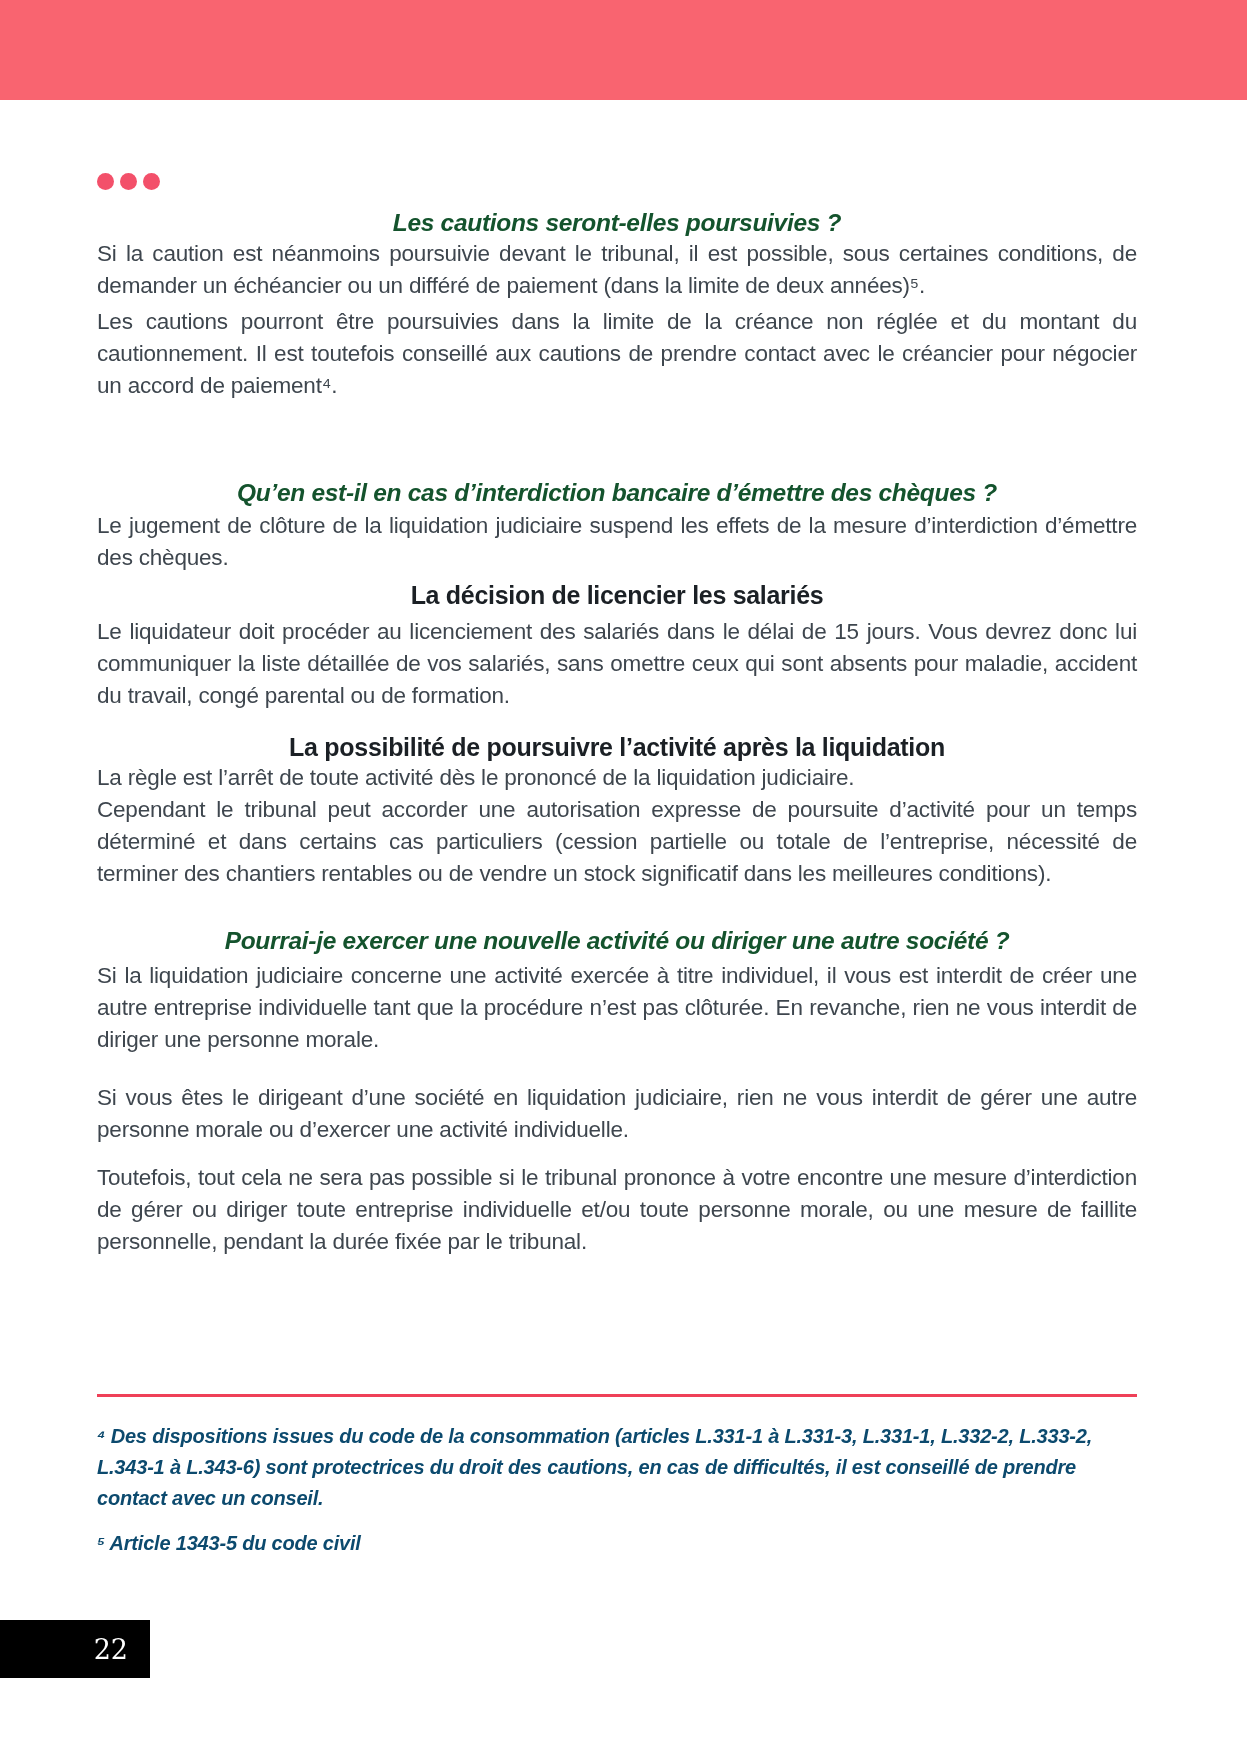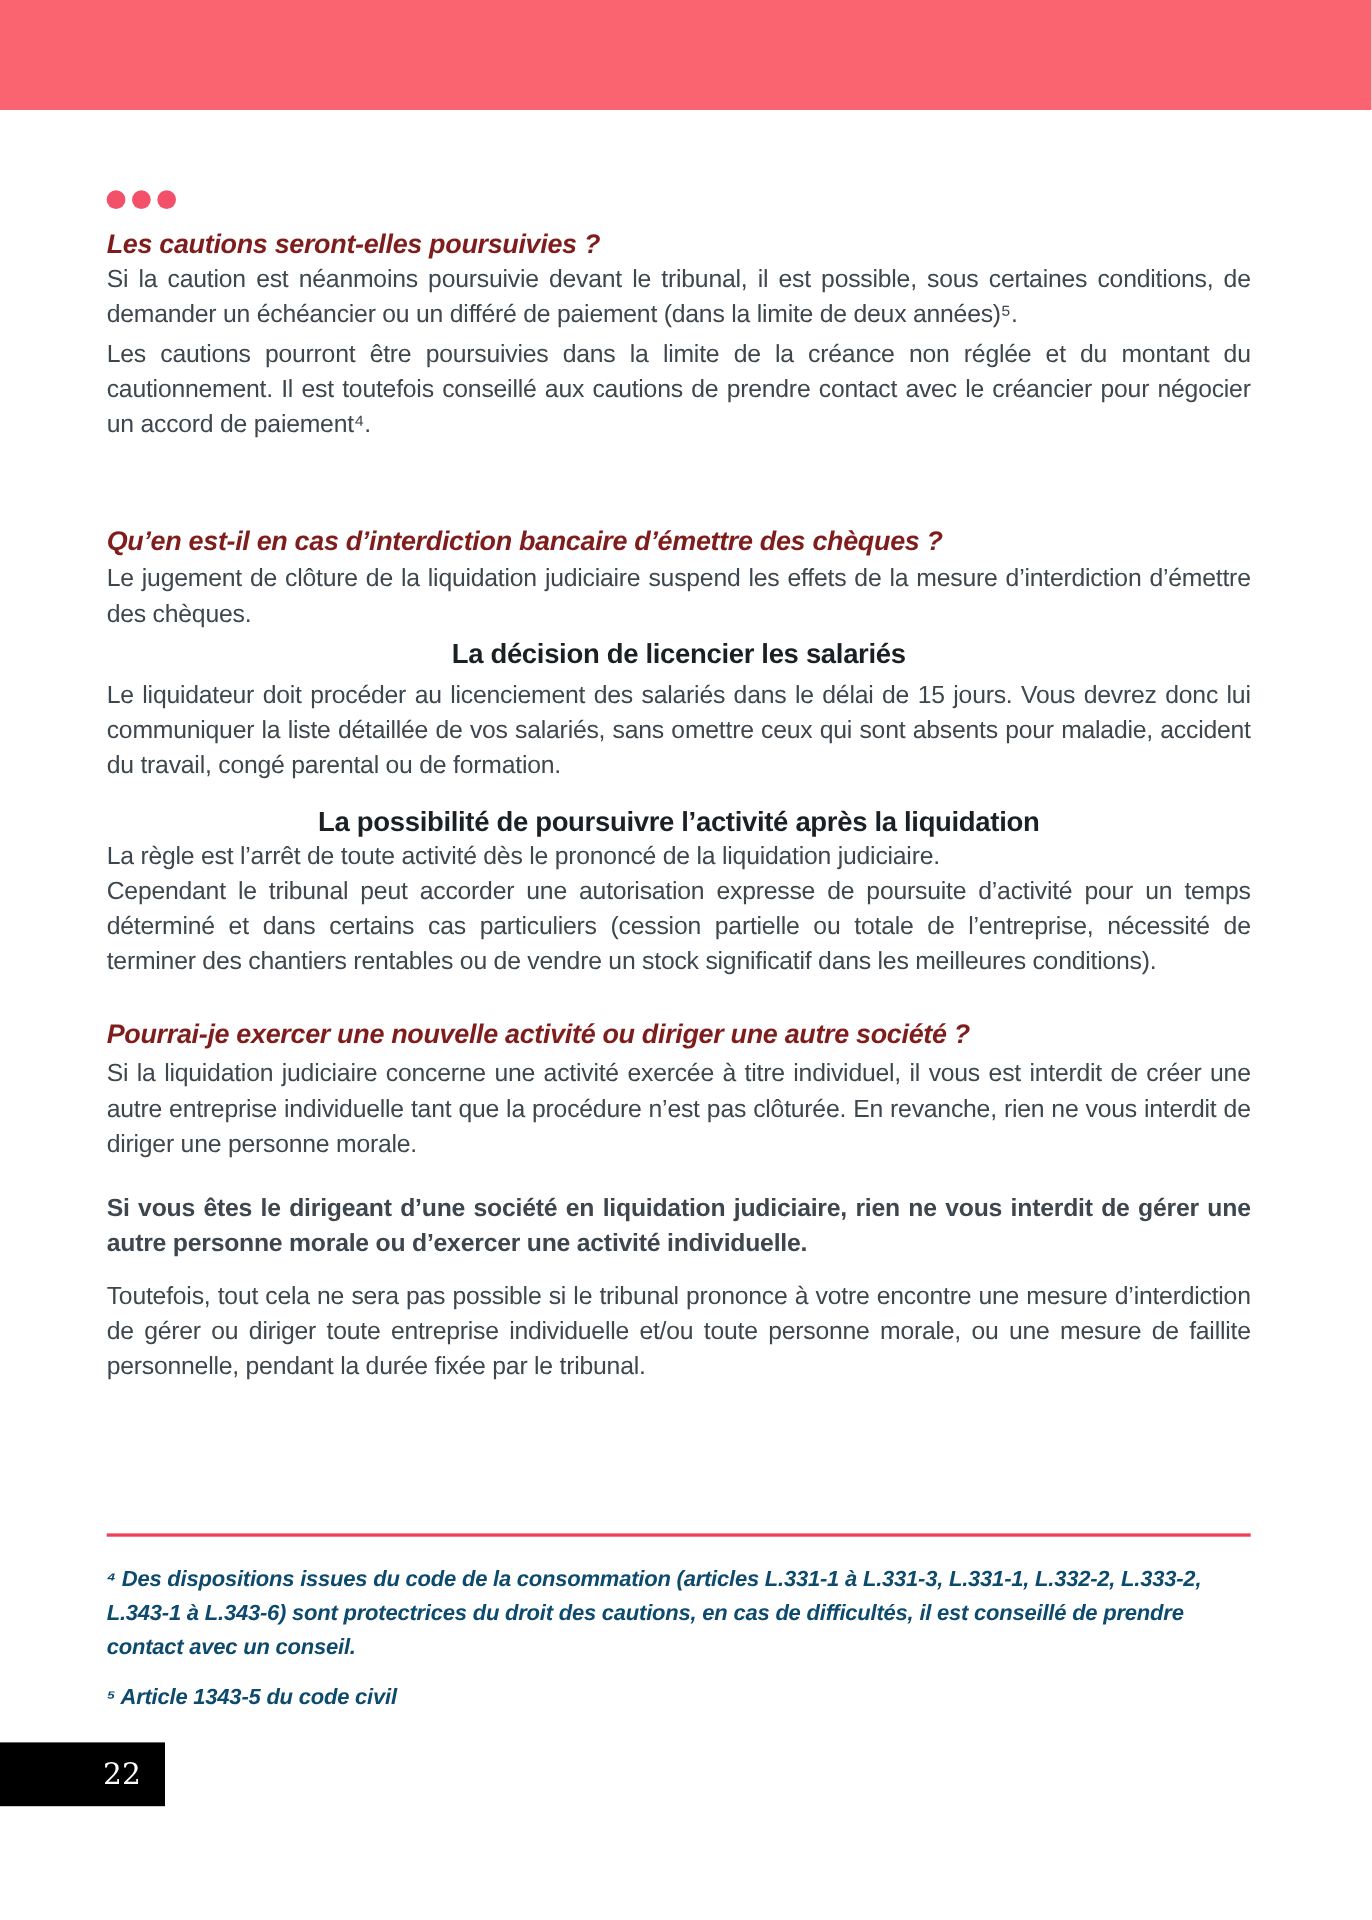--- a/index.html
+++ b/index.html
@@ -22,23 +22,24 @@
     display:flex;gap:6px;
     height:17px;
   }
   .dot{
     width:17px;height:17px;border-radius:50%;
     background:#F3506A;
   }
   .q-heading{
     font-size:24.5px;line-height:30px;
     font-weight:800;font-style:italic;
-    color:#7f1d1d;
+    color:#14532d;
     letter-spacing:-0.3px;
     margin:0;
+    text-align:center;
   }
   .s-heading{
     font-size:25px;line-height:30px;
     font-weight:800;
     color:#1B2025;
     letter-spacing:-0.3px;
     margin:0;
     text-align:center;
   }
   .body-p{
@@ -52,41 +53,41 @@
   .mt-h1{margin-top:18px;}
   .mt-p1{margin-top:4px;}
   .mt-0{margin-top:0;}
   .mt-h2{margin-top:76px;}
   .mt-p2{margin-top:2px;}
   .mt-h3{margin-top:6px;}
   .mt-p3{margin-top:6px;}
   .mt-h4{margin-top:20px;}
   .mt-h5{margin-top:36px;}
   .mt-p5a{margin-top:4px;}
-  .mt-p5b{margin-top:26px;font-weight:bold;}
+  .mt-p5b{margin-top:26px;}
   .mt-p5c{margin-top:16px;}
   .fn-divider{
     margin-top:136px;
     height:3px;width:100%;
     background:#EF4058;
     border:none;
   }
   .footnote{
     font-size:20px;line-height:31px;
     font-style:italic;font-weight:600;
     color:#0c4a6e;
     letter-spacing:-0.2px;
     text-align:left;
     margin:0;
   }
   .mt-fn1{margin-top:24px;}
   .mt-fn2{margin-top:14px;}
   .page-number-box{
     position:absolute;
-    left:0;top:1584px;
+    left:0;top:1620px;
     width:150px;height:58px;
     background:#000000;
     display:flex;align-items:center;justify-content:flex-end;
     padding-right:22px;box-sizing:border-box;
   }
   .page-number{
     font-family:"DejaVu Serif", serif;
     font-size:27px;color:#ffffff;
   }
 </style>

